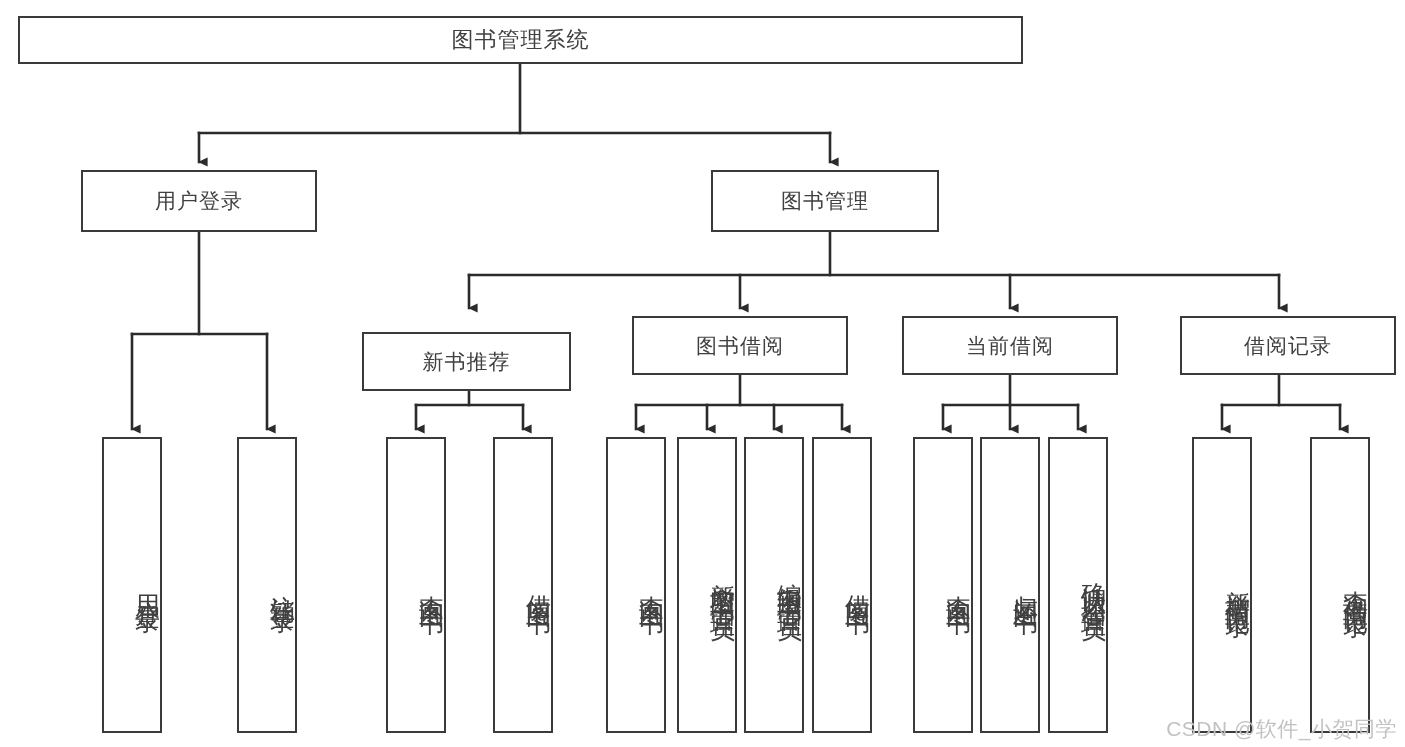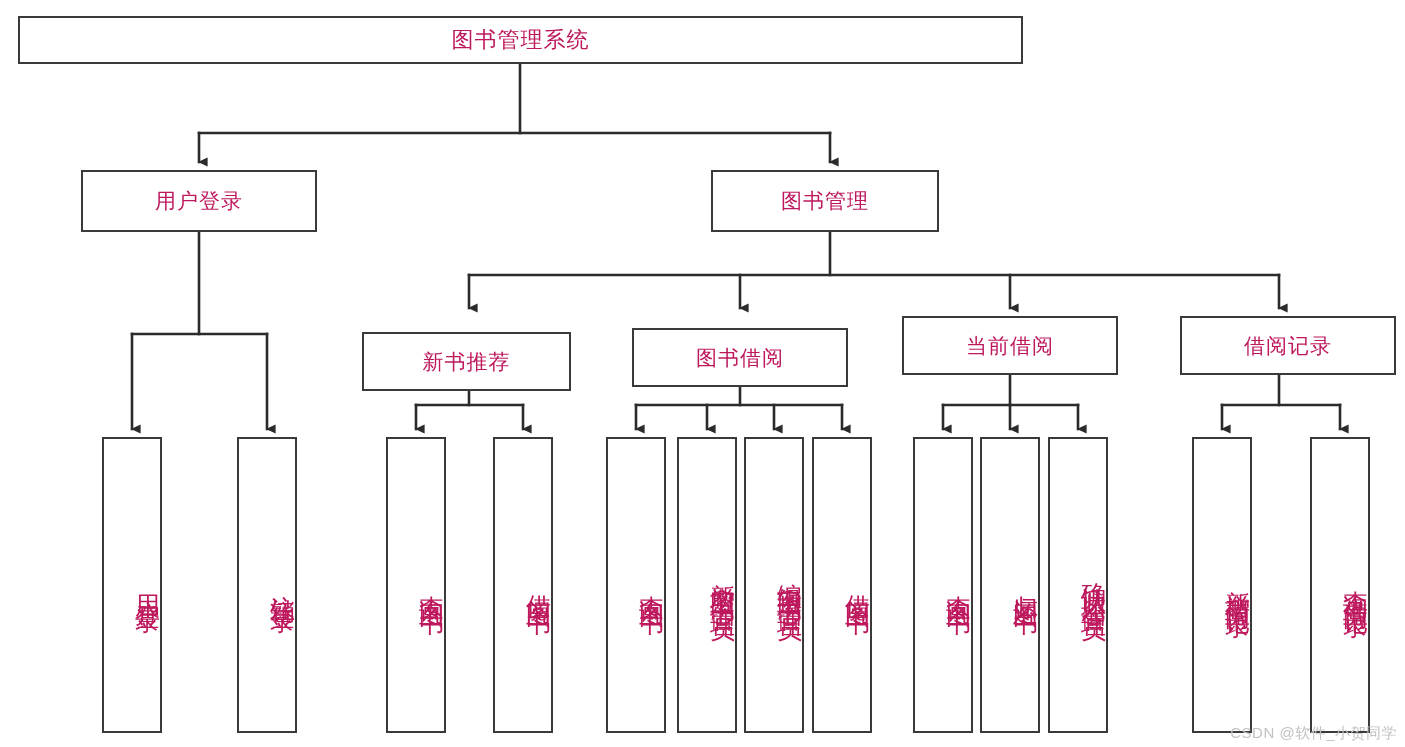--- a/index.html
+++ b/index.html
@@ -13,21 +13,21 @@
   svg#wires{position:absolute;left:0;top:0;width:1405px;height:747px;}
 
   .node{
     position:absolute;
     box-sizing:border-box;
     background:#ffffff;
     border:2.2px solid #3a3a3a;
     display:flex;
     align-items:center;
     justify-content:center;
-    color:#be185d;
+    color:#404040;
   }
   .node.h{
     font-size:21px;
     letter-spacing:1px;
   }
   .node.root{font-size:22px;}
   .node.v{
     writing-mode:vertical-rl;
     text-orientation:upright;
     font-size:25px;
@@ -40,21 +40,21 @@
   }
   .node.v span{
     writing-mode:vertical-rl;
     text-orientation:upright;
     white-space:nowrap;
   }
   .watermark{
     position:absolute;
     right:8px;
     bottom:4px;
-    font-size:15px;
+    font-size:21px;
     color:#c2c2c2;
     letter-spacing:0.5px;
     white-space:nowrap;
     pointer-events:none;
   }
 </style>
 </head>
 <body>
 
 <div id="stage">
@@ -119,21 +119,21 @@
   <div class="node h" style="left:81px;top:170px;width:236px;height:62px;">
     <span>用户登录</span>
   </div>
   <div class="node h" style="left:711px;top:170px;width:228px;height:62px;">
     <span>图书管理</span>
   </div>
 
   <div class="node h" style="left:362px;top:332px;width:209px;height:59px;">
     <span>新书推荐</span>
   </div>
-  <div class="node h" style="left:632px;top:316px;width:216px;height:59px;margin-top:12px;">
+  <div class="node h" style="left:632px;top:316px;width:216px;height:59px;">
     <span>图书借阅</span>
   </div>
   <div class="node h" style="left:902px;top:316px;width:216px;height:59px;text-align:center;">
     <span>当前借阅</span>
   </div>
   <div class="node h" style="left:1171px;top:316px;width:216px;height:59px;margin-left:9px;">
     <span>借阅记录</span>
   </div>
 
   <div class="node v" style="left:102px;top:437px;width:60px;height:296px;">

